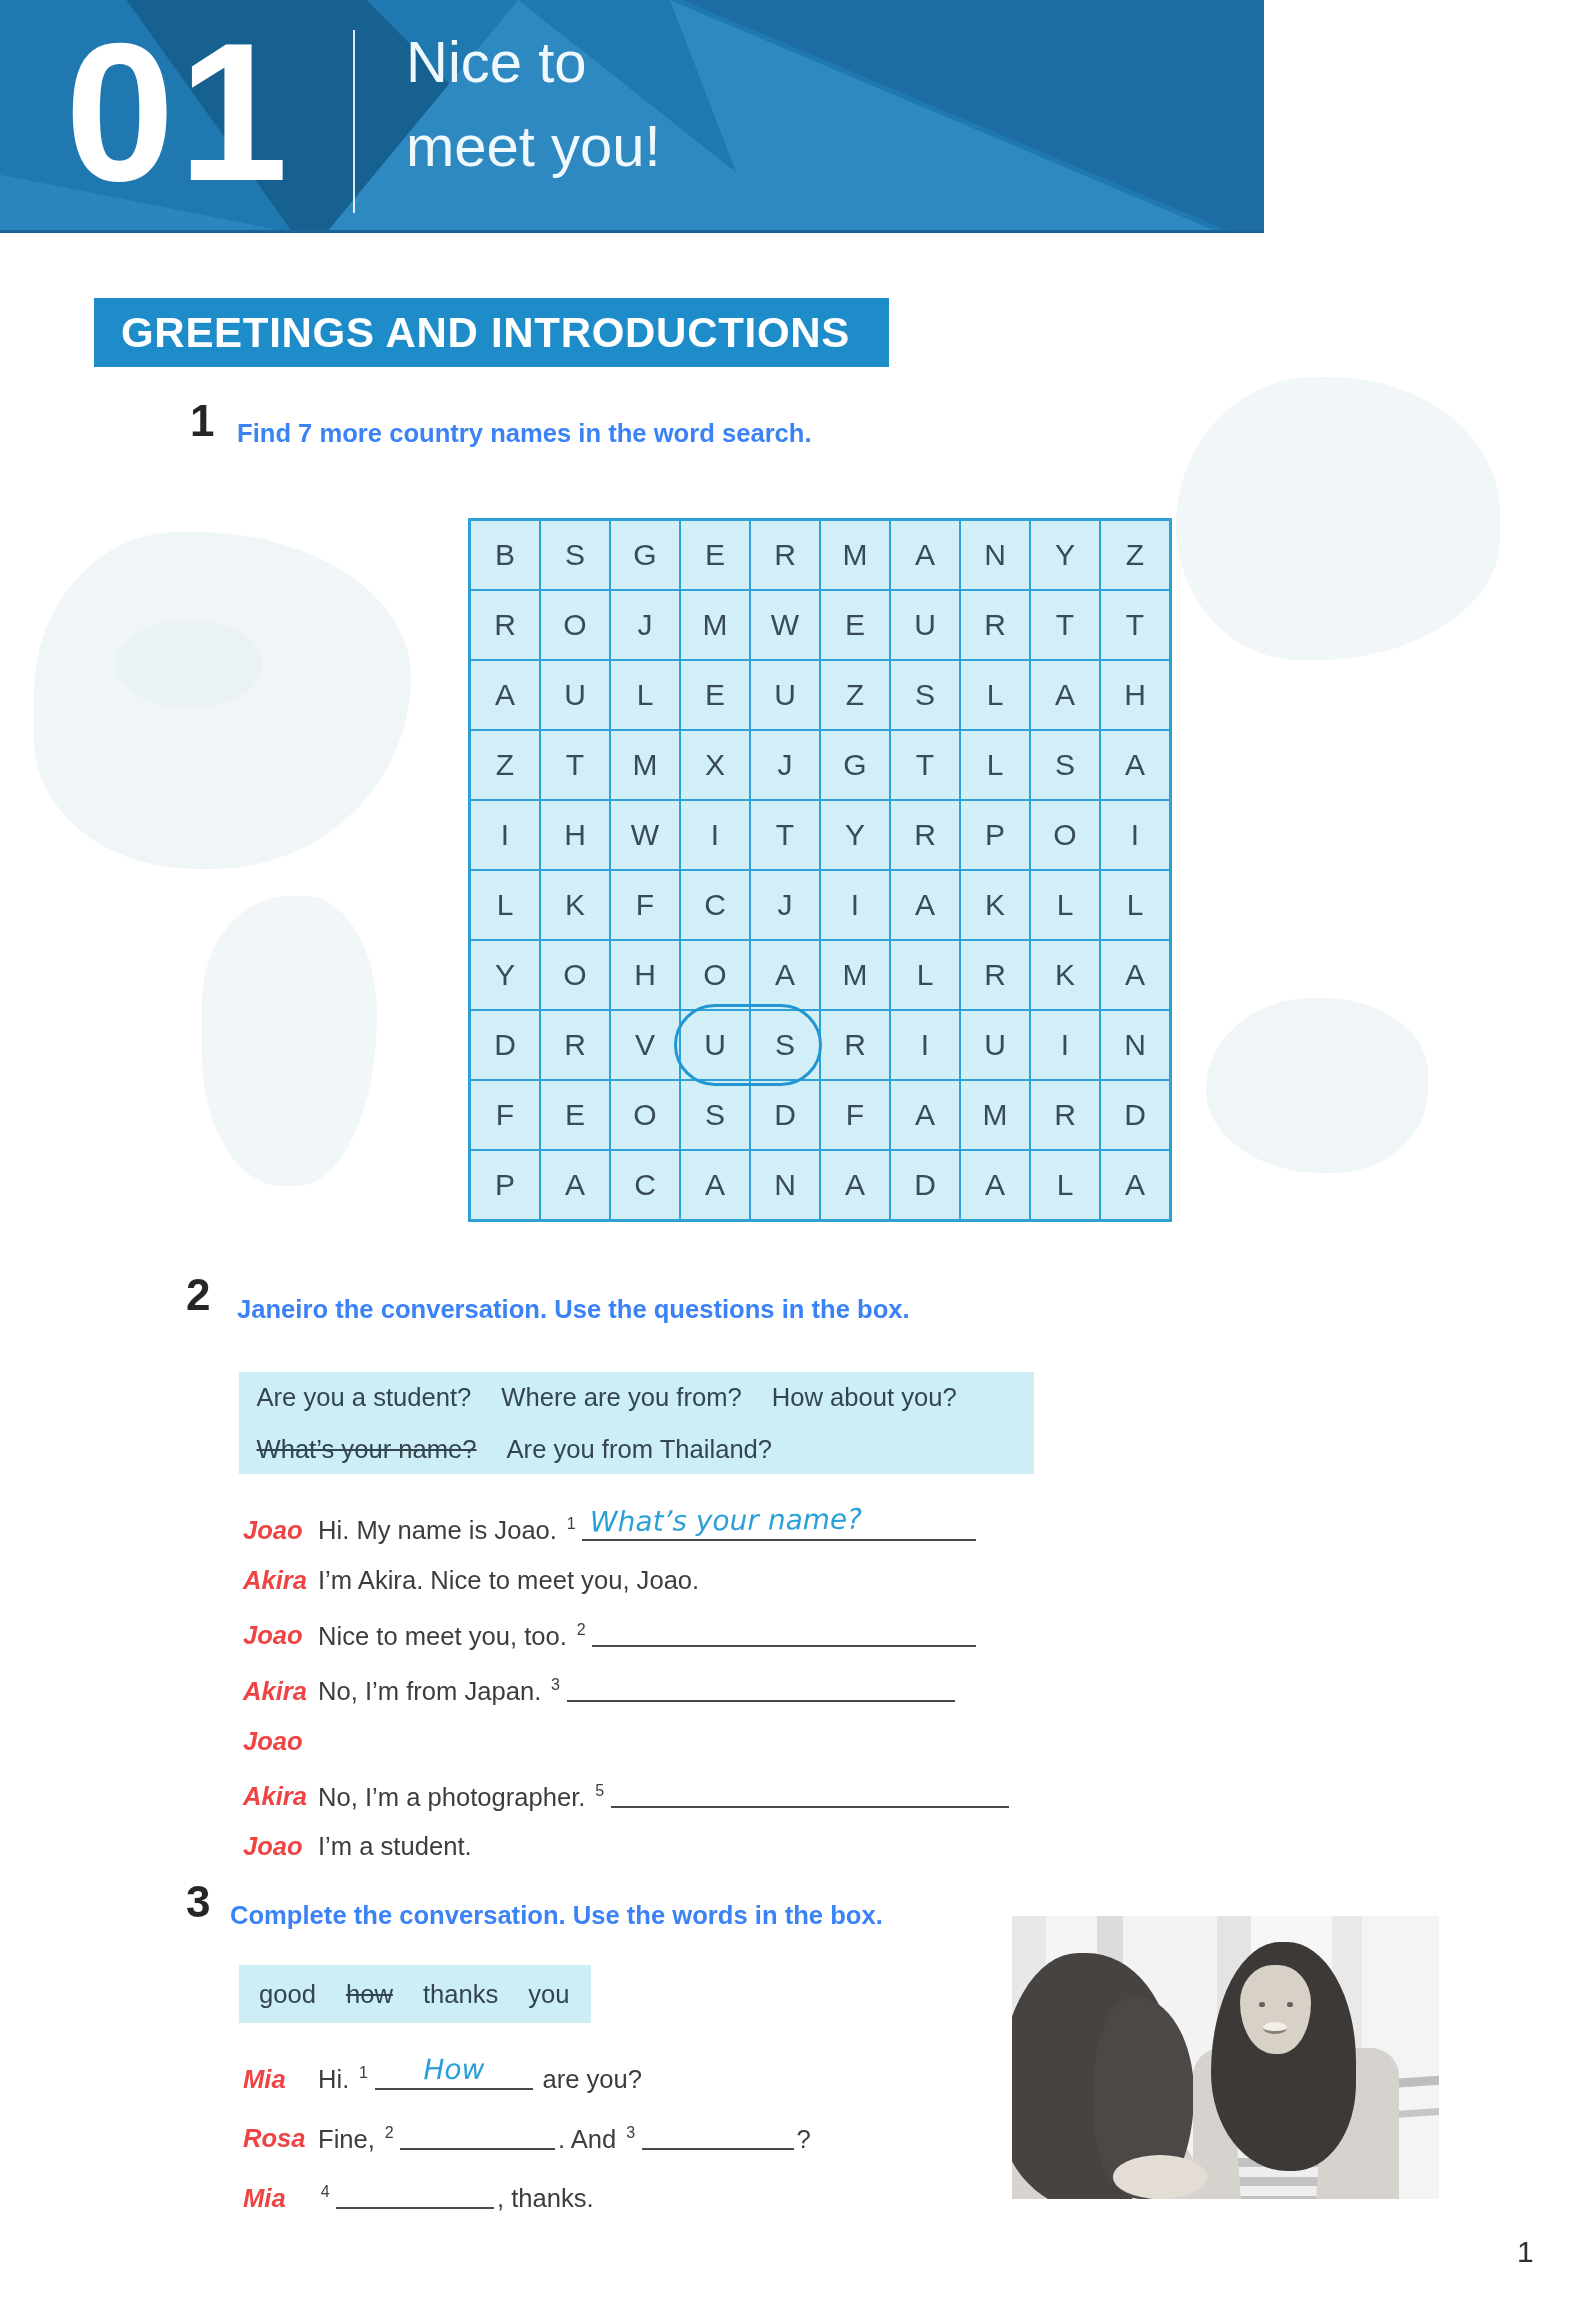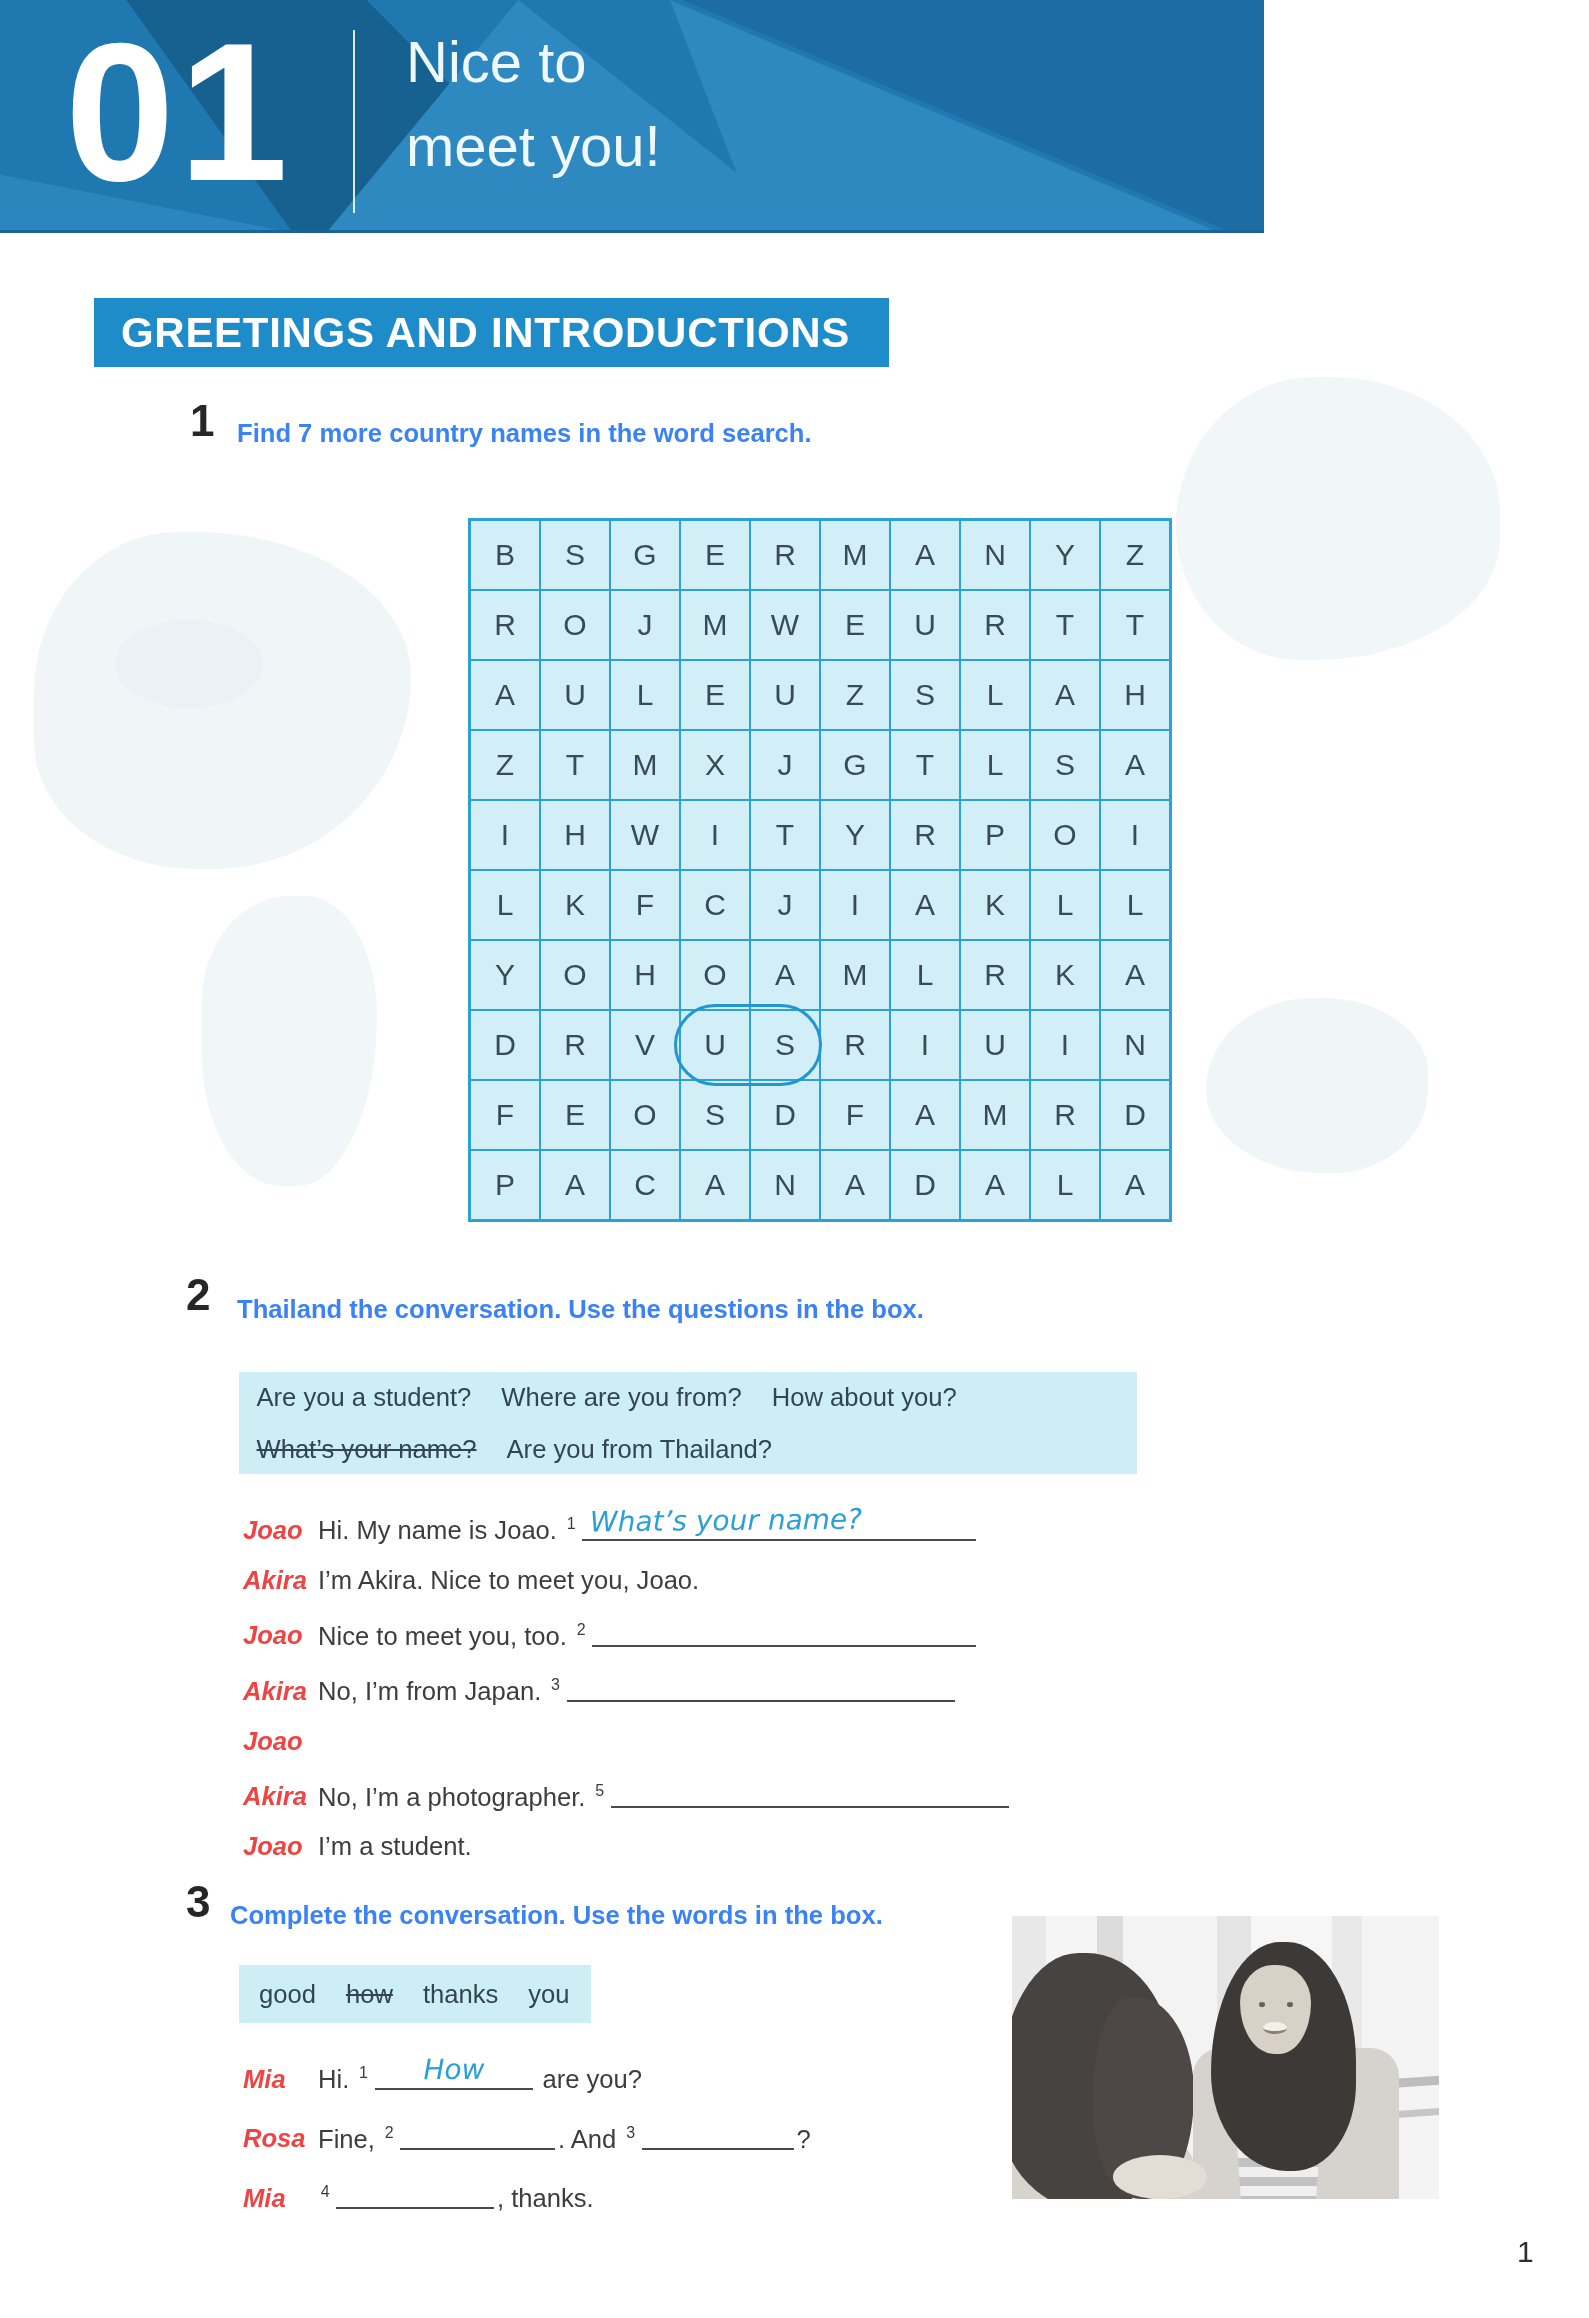--- a/index.html
+++ b/index.html
@@ -41,21 +41,21 @@
   .ex-instr{position:absolute;font-size:25.6px;font-weight:700;color:#3b82f6;}
 
   
   .grid-wrap{position:absolute;left:468px;top:518px;}
   .ws-grid{display:grid;grid-template-columns:repeat(10,70px);grid-auto-rows:70px;border:2px solid var(--grid-border);}
   .cell{background:var(--grid-cell);border:0.7px solid var(--grid-border);display:flex;align-items:center;justify-content:center;font-size:30px;color:var(--letter);}
   .circle-overlay{position:absolute;border:3.4px solid #2196d3;border-radius:42px;}
 
   
   .word-box{position:absolute;background:var(--box-cyan);display:flex;flex-direction:column;justify-content:center;}
-  .word-box-2{left:239px;top:1372px;width:898px;height:102px;padding:0 17.5px;gap:23px;}
+  .word-box-2{left:239px;top:1372px;width:795px;height:102px;padding:0 17.5px;gap:23px;}
   .word-box-3{left:239px;top:1965px;width:352px;height:58px;padding:0 20px;}
   .wb-row{display:flex;gap:30px;}
   .wb-item{font-size:25.6px;color:#33454e;white-space:nowrap;}
   .struck{text-decoration:line-through;text-decoration-thickness:2px;}
 
   
   .dialogue{position:absolute;left:243px;width:1051px;}
   .dlg-2{top:1507px;}
   .dlg-3{top:2056px;}
   .dlg-row{display:flex;align-items:baseline;font-size:25.6px;line-height:34px;}
@@ -222,21 +222,21 @@
         <div class="cell">A</div>
         <div class="cell">D</div>
         <div class="cell">A</div>
         <div class="cell">L</div>
         <div class="cell">A</div>
       </div>
     <div class="circle-overlay" style="left: 206px; top: 486px; width: 148px; height: 82px;"></div>
   </div>
 
   <div class="ex-num" style="left:186px;top:1273px;">2</div>
-  <div class="ex-instr" style="left:237px;top:1295px;">Thailand the conversation. Use the questions in the box.</div>
+  <div class="ex-instr" style="left:237px;top:1295px;">Janeiro the conversation. Use the questions in the box.</div>
   <div class="word-box word-box-2">
       <div class="wb-row">
         <span class="wb-item">Are you a student?</span>
         <span class="wb-item">Where are you from?</span>
         <span class="wb-item">How about you?</span>
       </div>
       <div class="wb-row">
         <span class="wb-item struck">What’s your name?</span>
         <span class="wb-item">Are you from Thailand?</span>
       </div>

